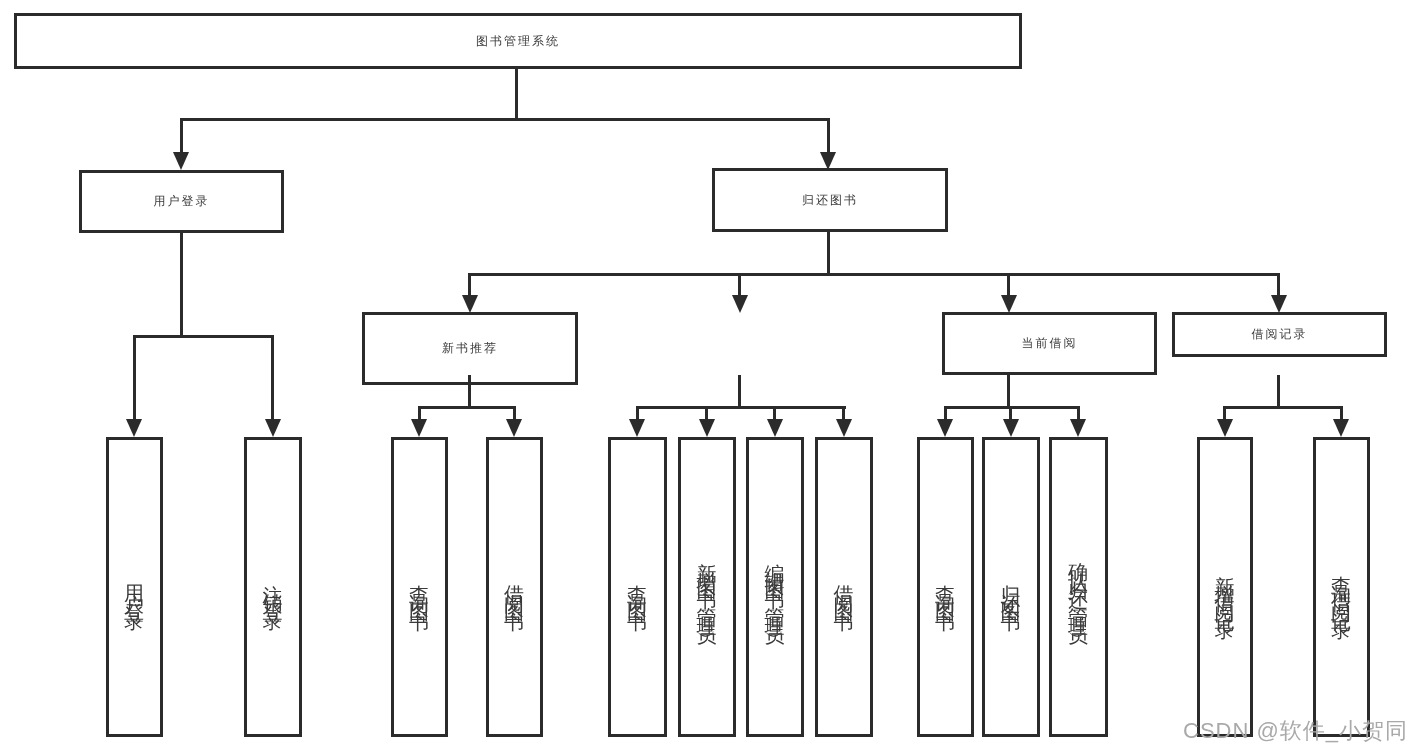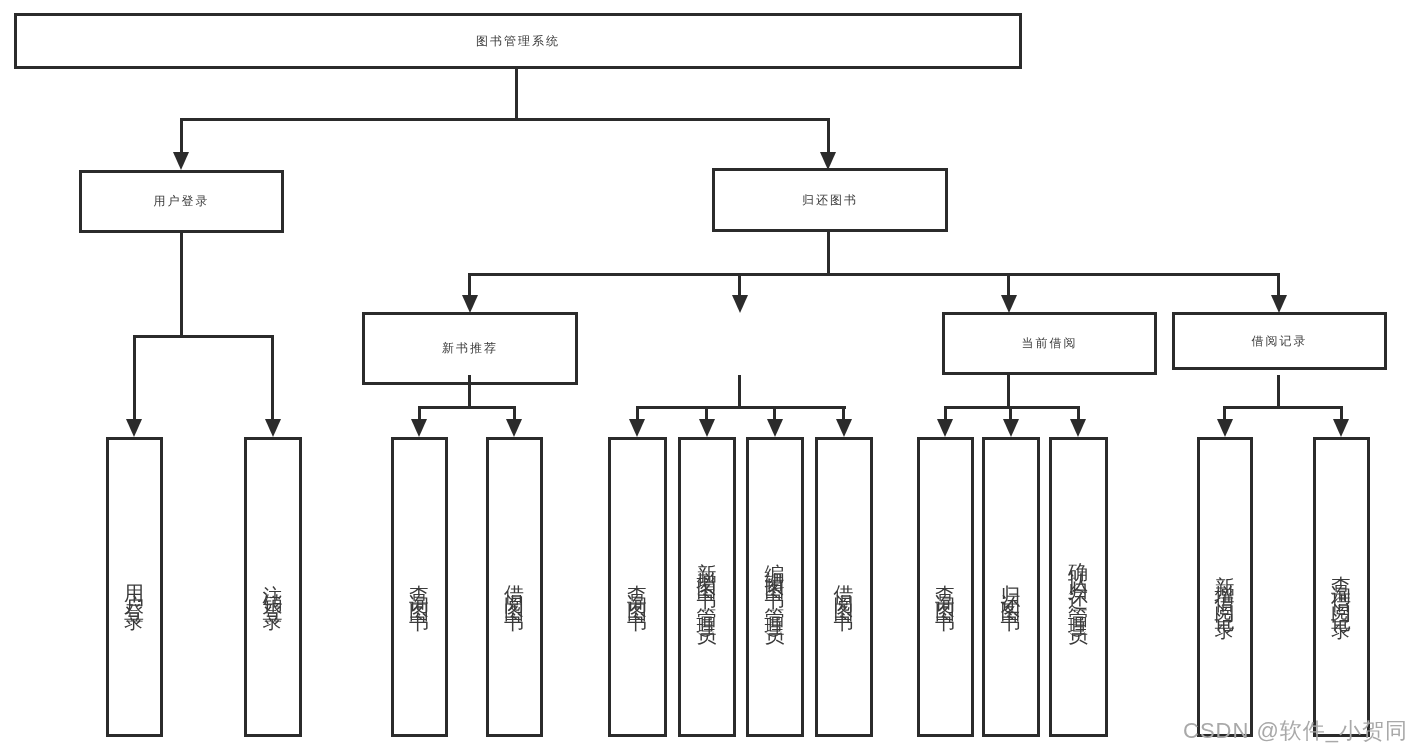--- a/index.html
+++ b/index.html
@@ -40,21 +40,21 @@
 
 <div class="canvas">
 
   <div class="node" style="left:14px;top:13px;width:1008px;height:56px;">图书管理系统</div>
 
   <div class="node" style="left:79px;top:170px;width:205px;height:63px;">用户登录</div>
   <div class="node" style="left:712px;top:168px;width:236px;height:64px;">归还图书</div>
 
   <div class="node" style="left:362px;top:312px;width:216px;height:73px;">新书推荐</div>
   <div class="node" style="left:902px;top:312px;width:215px;height:63px;margin-left:40px;">当前借阅</div>
-  <div class="node" style="left:1172px;top:312px;width:215px;height:58px;">借阅记录</div>
+  <div class="node" style="left:1172px;top:312px;width:215px;height:45px;">借阅记录</div>
 
   <div class="node v" style="left:106px;top:437px;width:57px;height:300px;">用户登录</div>
   <div class="node v" style="left:244px;top:437px;width:58px;height:300px;">注销登录</div>
 
   <div class="node v" style="left:391px;top:437px;width:57px;height:300px;">查询图书</div>
   <div class="node v" style="left:486px;top:437px;width:57px;height:300px;">借阅图书</div>
 
   <div class="node v" style="left:608px;top:437px;width:59px;height:300px;">查询图书</div>
   <div class="node v" style="left:678px;top:437px;width:58px;height:300px;">新增图书（管理员）</div>
   <div class="node v" style="left:746px;top:437px;width:58px;height:300px;">编辑图书（管理员）</div>

